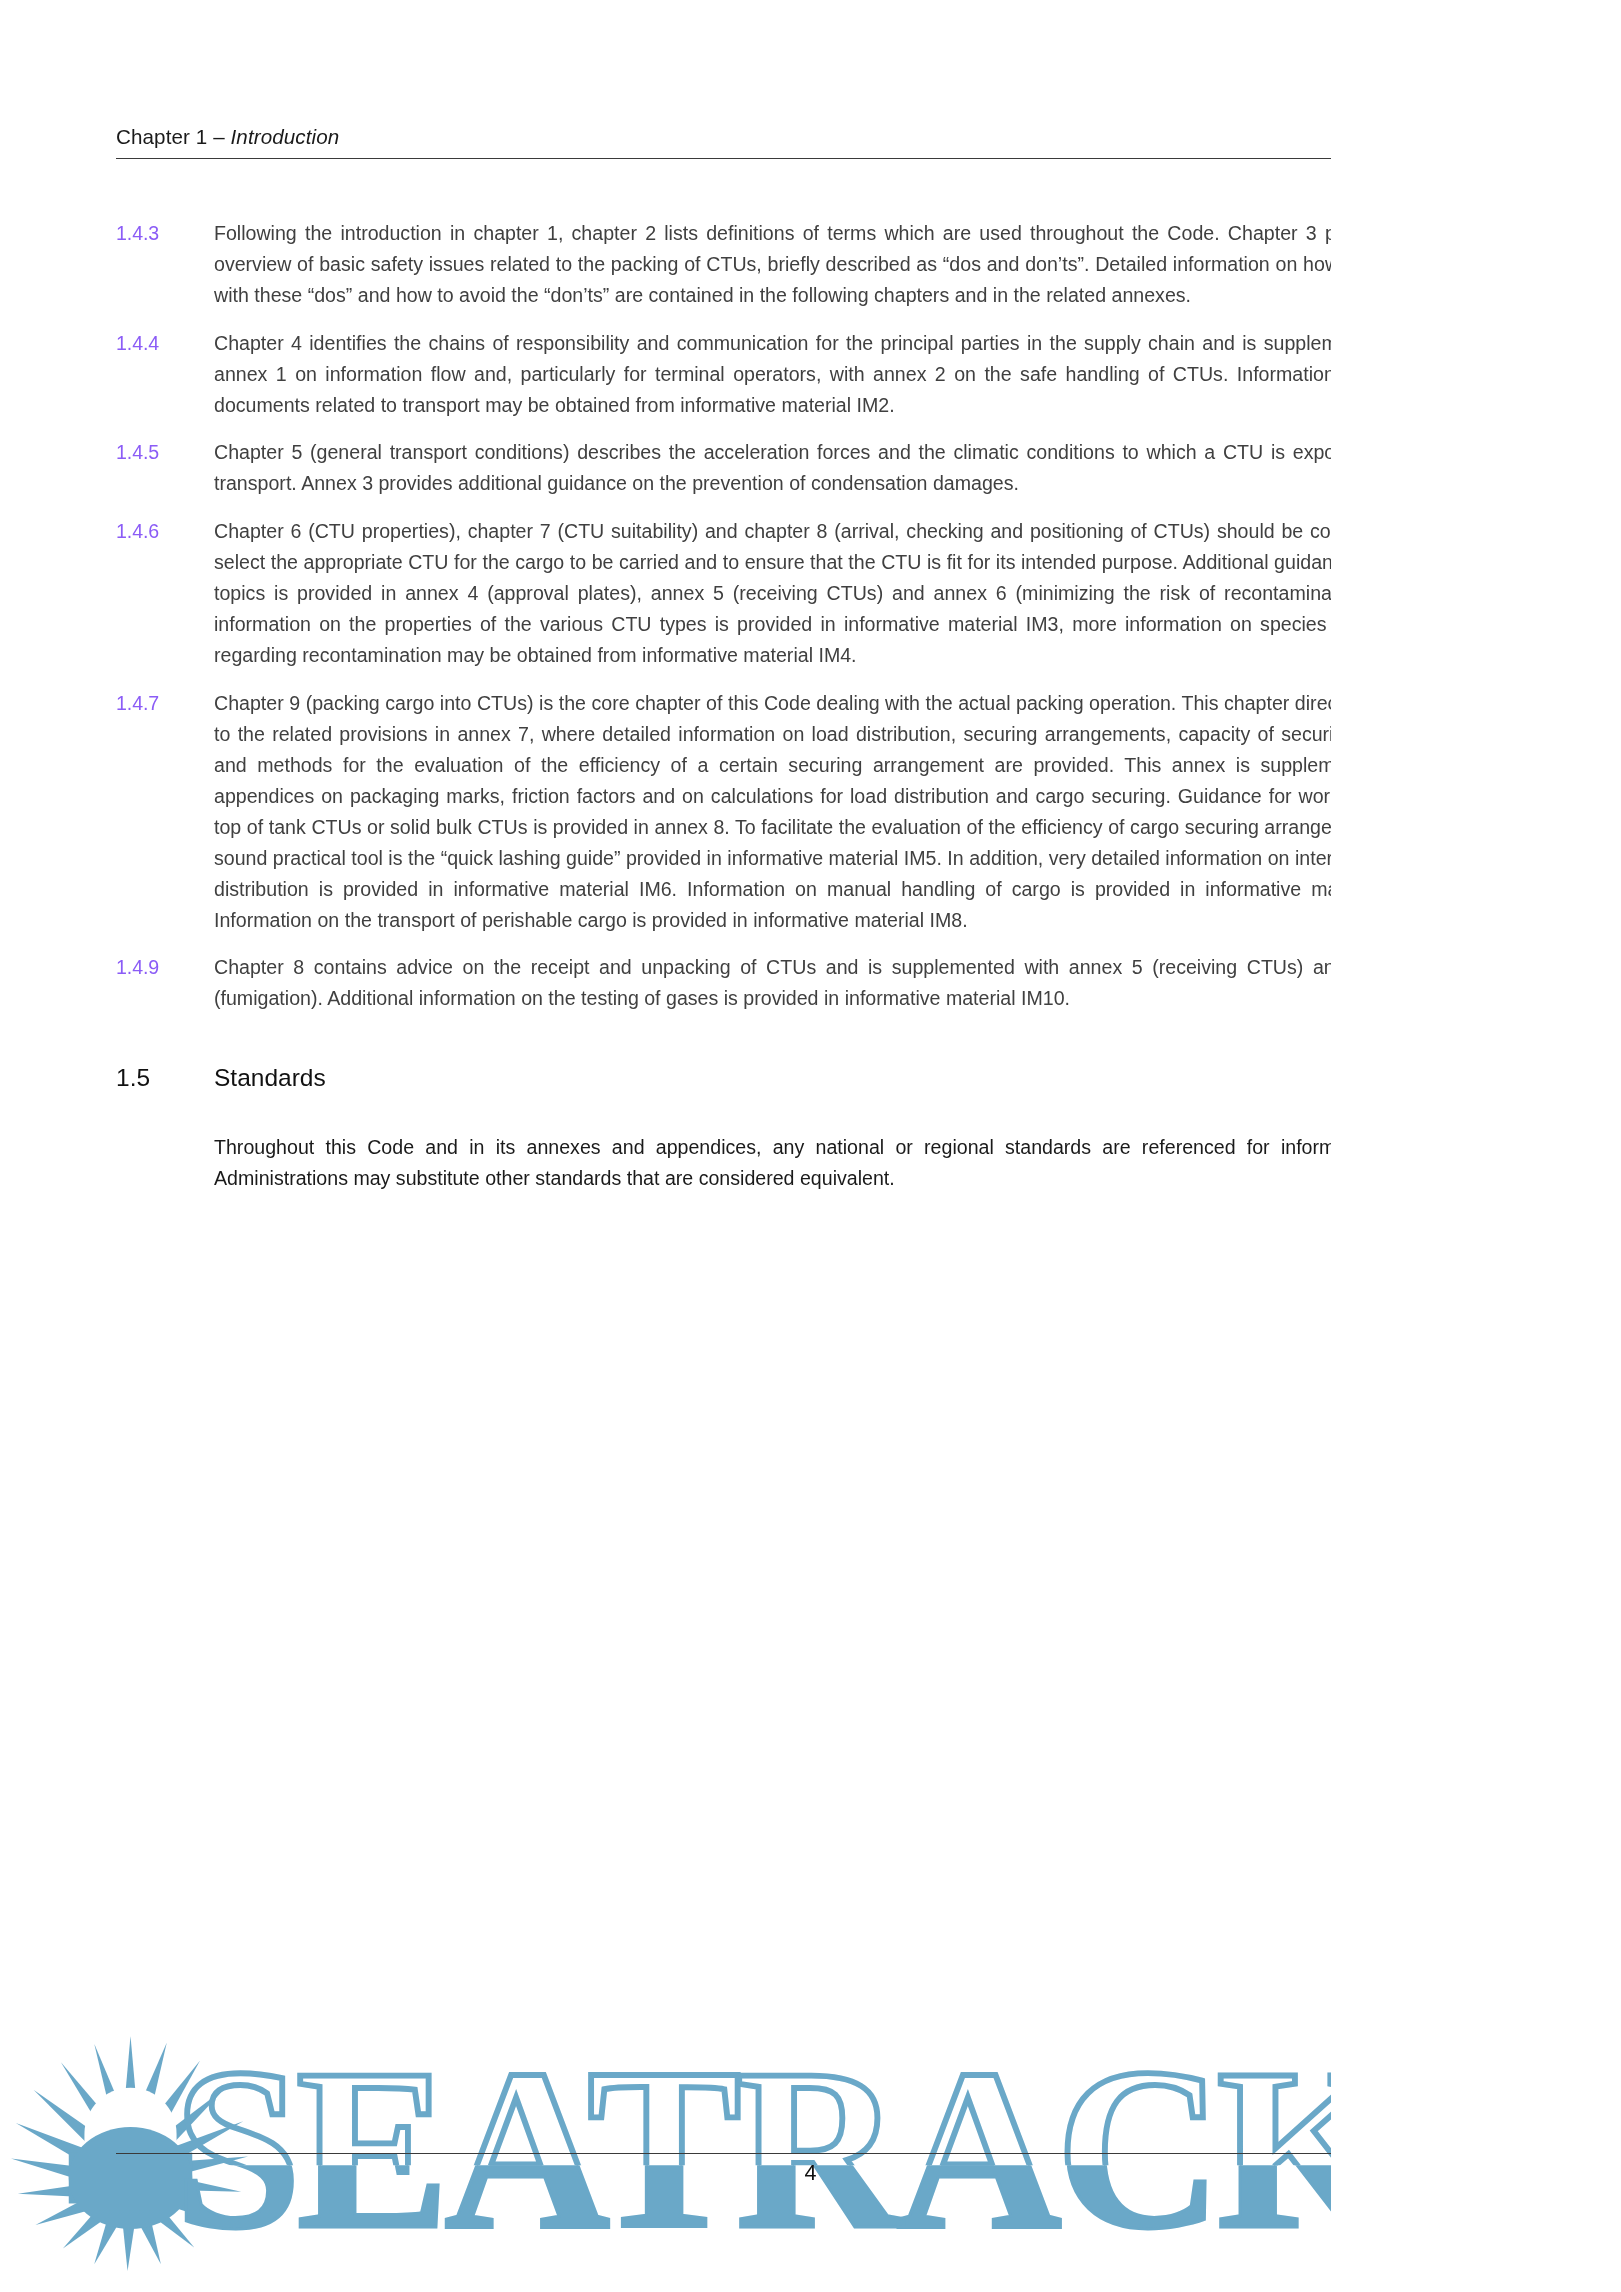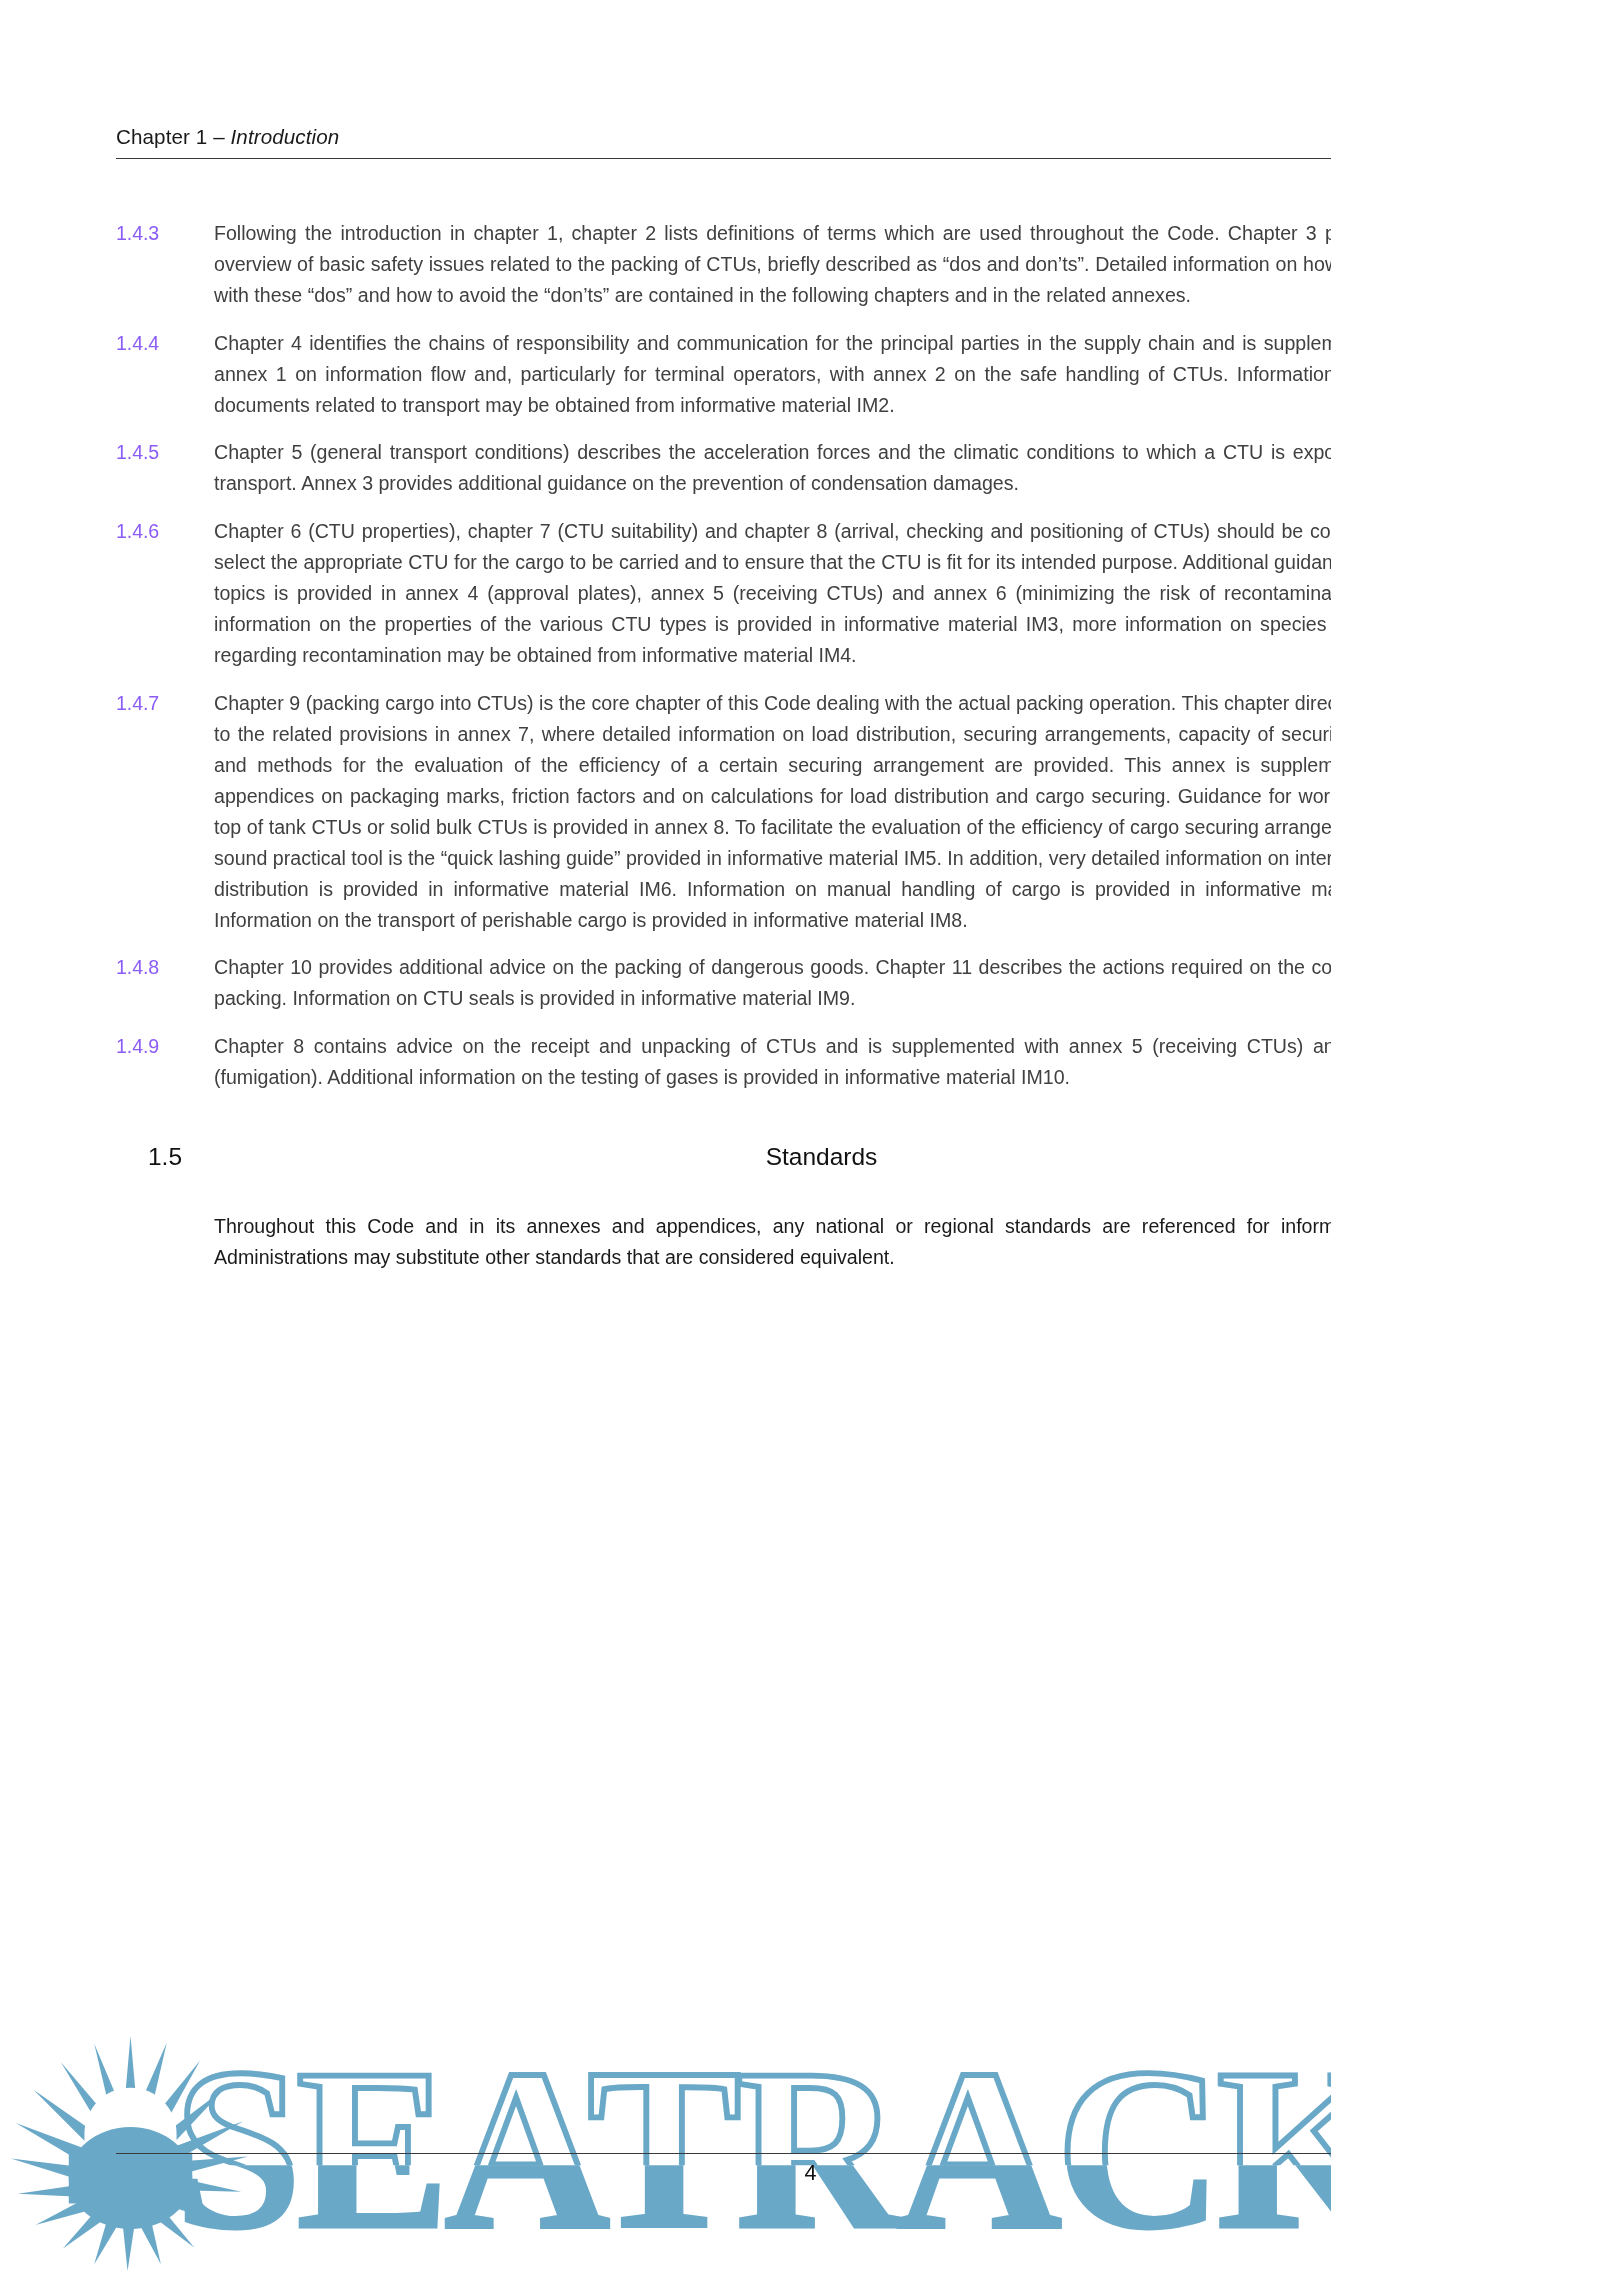--- a/index.html
+++ b/index.html
@@ -67,21 +67,20 @@
     text-justify: inter-word;
     color: #404040;
     hyphens: none;
   }
 
   
   .section {
     margin-top: 47px;
     display: flex;
     align-items: flex-start;
-    text-align: center;
   }
   .section-num {
     flex: 0 0 98px;
     font-size: 24.5px;
     line-height: 33px;
     color: #111;
   }
   .section-title {
     flex: 1 1 auto;
     font-size: 24.5px;
@@ -184,24 +183,20 @@
     <div class="para">
       <div class="para-num">1.4.6</div>
       <div class="para-body">Chapter 6 (CTU properties), chapter 7 (CTU suitability) and chapter 8 (arrival, checking and positioning of CTUs) should be considered to select the appropriate CTU for the cargo to be carried and to ensure that the CTU is fit for its intended purpose. Additional guidance to these topics is provided in annex 4 (approval plates), annex 5 (receiving CTUs) and annex 6 (minimizing the risk of recontamination). More information on the properties of the various CTU types is provided in informative material IM3, more information on species of concern regarding recontamination may be obtained from informative material IM4.</div>
     </div>
 
     <div class="para">
       <div class="para-num">1.4.7</div>
       <div class="para-body">Chapter 9 (packing cargo into CTUs) is the core chapter of this Code dealing with the actual packing operation. This chapter directs the user to the related provisions in annex 7, where detailed information on load distribution, securing arrangements, capacity of securing devices and methods for the evaluation of the efficiency of a certain securing arrangement are provided. This annex is supplemented with appendices on packaging marks, friction factors and on calculations for load distribution and cargo securing. Guidance for working on the top of tank CTUs or solid bulk CTUs is provided in annex 8. To facilitate the evaluation of the efficiency of cargo securing arrangements, one sound practical tool is the “quick lashing guide” provided in informative material IM5. In addition, very detailed information on intermodal load distribution is provided in informative material IM6. Information on manual handling of cargo is provided in informative material IM7. Information on the transport of perishable cargo is provided in informative material IM8.</div>
     </div>
 
-    <div class="para">
-      <div class="para-num">1.4.8</div>
-      <div class="para-body">Chapter 10 provides additional advice on the packing of dangerous goods. Chapter 11 describes the actions required on the completion of packing. Information on CTU seals is provided in informative material IM9.</div>
-    </div>
 
     <div class="para">
       <div class="para-num">1.4.9</div>
       <div class="para-body">Chapter 8 contains advice on the receipt and unpacking of CTUs and is supplemented with annex 5 (receiving CTUs) and annex 9 (fumigation). Additional information on the testing of gases is provided in informative material IM10.</div>
     </div>
 
 
     <div class="section">
       <div class="section-num">1.5</div>
       <div class="section-title">Standards</div>

